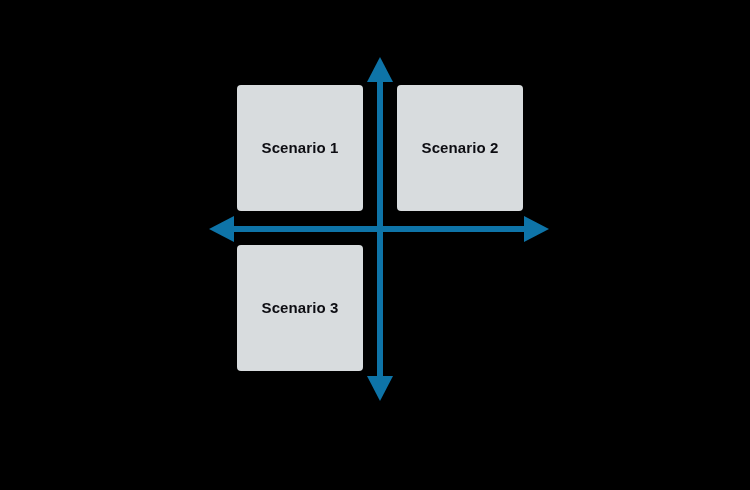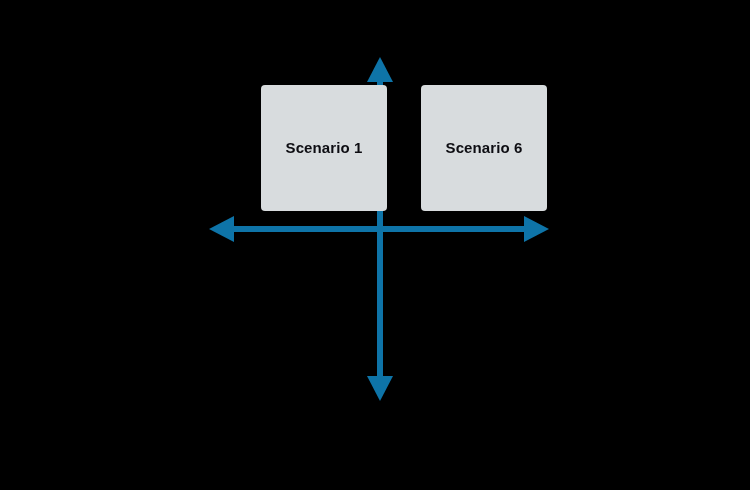--- a/index.html
+++ b/index.html
@@ -30,21 +30,20 @@
     position: absolute;
     width: 126px;
     height: 126px;
     background: #d8dcde;
     border-radius: 4px;
     box-sizing: border-box;
     display: flex;
     align-items: center;
     justify-content: center;
     z-index: 3;
-    margin-left: 24px;
   }
   .scenario-label {
     font-family: "Liberation Sans", sans-serif;
     font-size: 15px;
     font-weight: bold;
     color: #0d0d12;
     letter-spacing: 0.1px;
     text-align: center;
     line-height: 1.2;
     user-select: none;
@@ -73,18 +72,21 @@
     <polygon points="380,57 367,82 393,82" fill="#0e74a8"></polygon>
 
     <polygon points="380,401 367,376 393,376" fill="#0e74a8"></polygon>
   </svg>
 
   <div class="scenario-box" id="box-q1">
     <span class="scenario-label">Scenario 1</span>
   </div>
 
   <div class="scenario-box" id="box-q2">
-    <span class="scenario-label">Scenario 6</span>
+    <span class="scenario-label">Scenario 2</span>
   </div>
 
+  <div class="scenario-box" id="box-q3">
+    <span class="scenario-label">Scenario 3</span>
+  </div>
 
 
 </div>
 
 </body></html>

